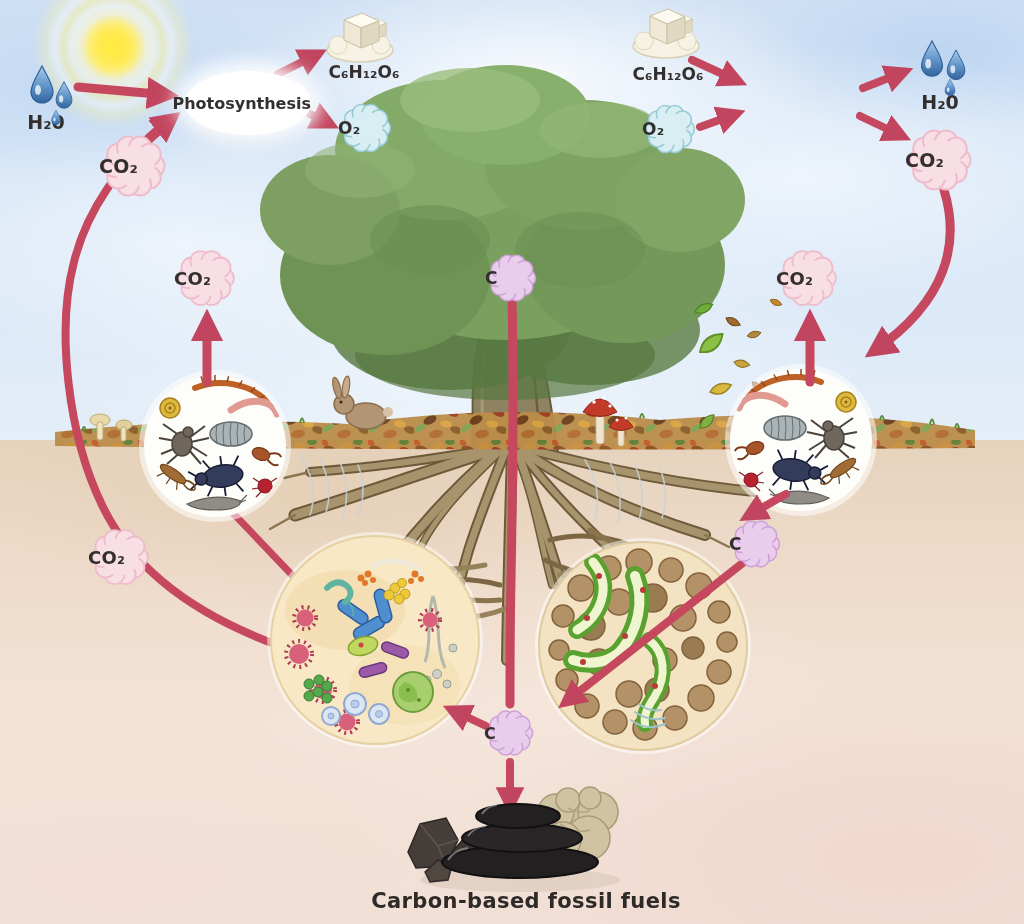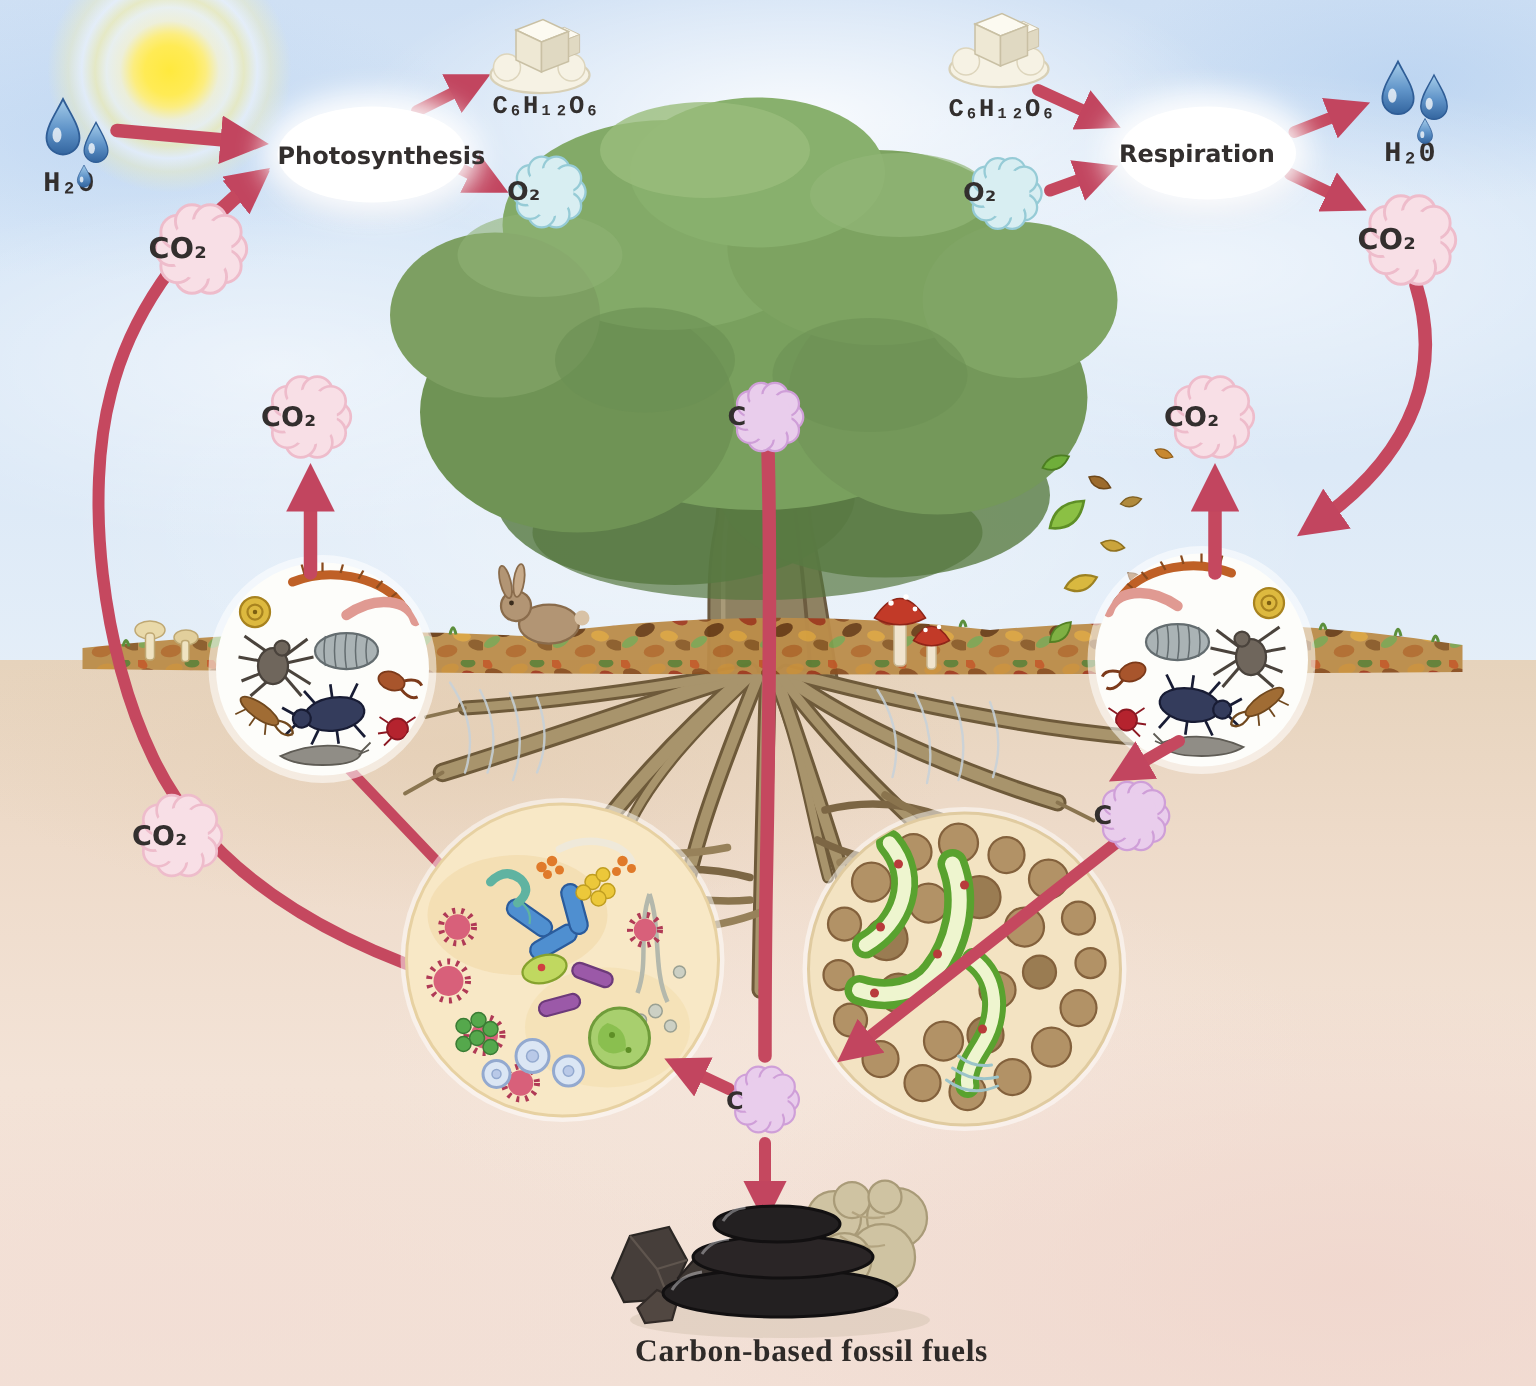--- a/index.html
+++ b/index.html
@@ -29,24 +29,24 @@
   svg.art{position:absolute;left:0;top:0;}
   
   .cloud{position:absolute;display:flex;align-items:center;}
   .cloud svg{position:absolute;inset:0;width:100%;height:100%;overflow:visible;}
   .cloud span{position:relative;z-index:2;font-weight:bold;letter-spacing:.2px;}
   .co2{--cf:#f8dfe6;--cs:#eebccb;}
   .o2{--cf:#d8eef2;--cs:#96cbd6;}
   .cc{--cf:#e9cdec;--cs:#cf9fd8;}
   
   .oval{position:absolute;background:#fff;border-radius:50%;display:flex;align-items:center;
-    justify-content:flex-start;font-weight:bold;font-size:16px;
+    justify-content:flex-end;font-weight:bold;font-size:16px;
     box-shadow:0 0 18px 10px rgba(255,255,255,.9),0 6px 16px rgba(150,140,165,.22);}
   
-  .mol{position:absolute;transform:translate(-50%,-50%);font-weight:bold;white-space:nowrap;font-family:Liberation Mono, monospace;}
+  .mol{position:absolute;transform:translate(-50%,-50%);font-weight:bold;white-space:nowrap;}
   .caption{position:absolute;transform:translate(-50%,-50%);font-weight:bold;font-size:21px;
     letter-spacing:.4px;color:#2e2a28;white-space:nowrap;}
 </style>
 </head>
 <body>
 
 <div class="scene">
   <div class="sky">
     <div class="sun"></div>
   </div>
@@ -516,23 +516,20 @@
         <path d="M468,836 q6,-9 18,-10" stroke="rgba(235,235,240,.4)" fill="none"></path>
         <ellipse cx="518" cy="816" rx="42" ry="12" fill="#232021" stroke="#121011"></ellipse>
         <path d="M482,814 q5,-8 15,-9" stroke="rgba(235,235,240,.4)" fill="none"></path>
       </g>
     </g>
   </svg>
 
   <div class="oval" style="left:185px;top:71px;width:126px;height:64px;">
     <span>Photosynthesis</span>
   </div>
-  <div class="oval" style="left:746px;top:71px;width:118px;height:62px;">
-    <span>Respiration</span>
-  </div>
 
   <div class="cloud co2" style="left:99px;top:131px;width:70px;height:70px;font-size:19px;">
     <svg viewBox="0 0 100 100">
         <use href="#flower"></use>
       </svg>
     <span>CO₂</span>
   </div>
   <div class="cloud o2" style="left:338px;top:100px;width:56px;height:56px;font-size:17px;">
     <svg viewBox="0 0 100 100">
         <use href="#flower"></use>
@@ -585,21 +582,21 @@
     <svg viewBox="0 0 100 100">
         <use href="#flower"></use>
       </svg>
     <span>C</span>
   </div>
 
   <div class="mol" style="left:364px;top:72px;font-size:17px;">C₆H₁₂O₆</div>
   <div class="mol" style="left:668px;top:74px;font-size:17px;">C₆H₁₂O₆</div>
   <div class="mol" style="left:46px;top:122px;font-size:19px;">H₂0</div>
   <div class="mol" style="left:940px;top:102px;font-size:19px;">H₂0</div>
-  <div class="caption" style="left:541px;top:901px;font-family:Liberation Serif, serif;">Carbon-based fossil fuels</div>
+  <div class="caption" style="left:526px;top:901px;">Carbon-based fossil fuels</div>
 
   <svg class="art" width="1024" height="924" viewBox="0 0 1024 924" style="pointer-events:none;">
     <g>
       <g transform="translate(42,86)">
           <use href="#drop"></use>
         </g>
       <g transform="translate(64,96) scale(.72)">
           <use href="#drop"></use>
         </g>
       <g transform="translate(56,118) scale(.4)">

